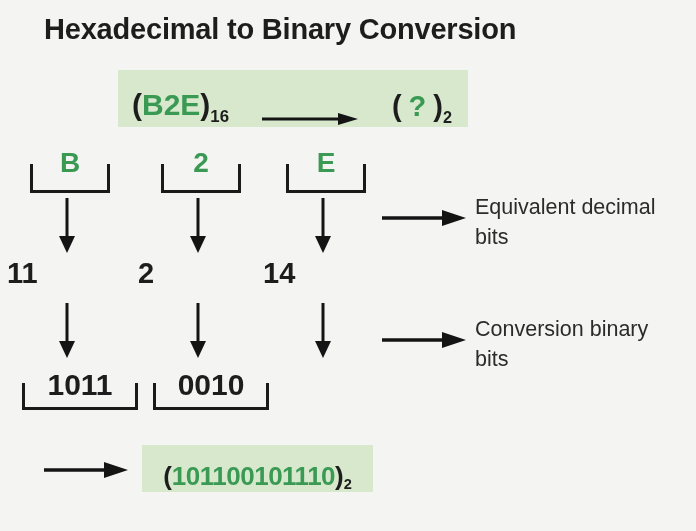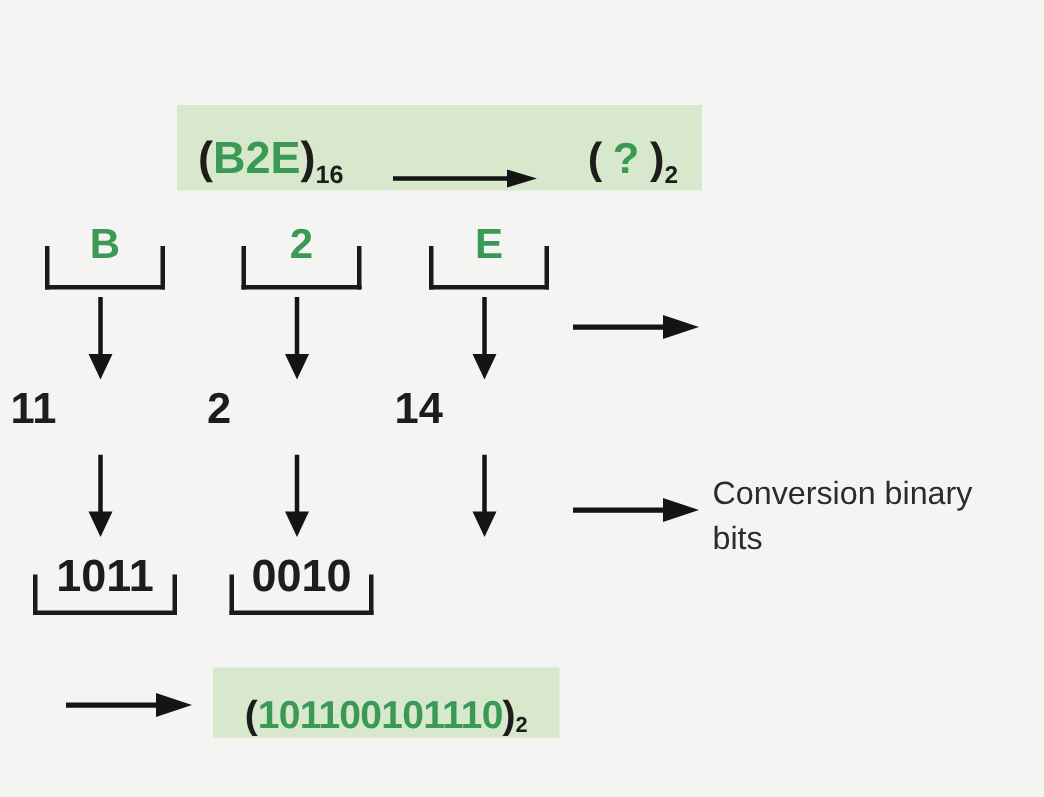--- a/index.html
+++ b/index.html
@@ -107,20 +107,21 @@
     font-weight: 700;
     line-height: 36px;
     color: #1d1d1d;
   }
   .binary-bracket {
     left: 50%;
     margin-left: -45px;
     top: 238px;
     width: 90px;
     height: 24px;
+    padding-left: 20px;
   }
   .binary-value {
     position: absolute;
     left: 0; right: 0;
     bottom: 7px;
     text-align: center;
     font-size: 30px;
     font-weight: 700;
     line-height: 1;
     white-space: nowrap;
@@ -153,20 +154,21 @@
     font-size: 26px;
     font-weight: 700;
   }
   .result-box .green { letter-spacing: -0.5px; }
 </style>
 </head>
 <body>
 
 <div class="canvas">
 
+  <div class="page-title">Hexadecimal to Binary Conversion</div>
 
   <div class="hl-box source-box">
     <span>
       <span class="ink">(</span><span class="green">B2E</span><span class="ink">)</span><span class="base-sub">16</span>
     </span>
     <svg class="arrow-svg" width="100" height="16" viewBox="0 0 100 16">
       <line x1="2" y1="8" x2="80" y2="8" stroke="#141414" stroke-width="3"></line>
       <polygon points="78,2 98,8 78,14" fill="#141414"></polygon>
     </svg>
     <span style="font-size:29px;">
@@ -222,20 +224,21 @@
     <svg class="down-arrow second" viewBox="0 0 18 55">
       <line x1="9" y1="0" x2="9" y2="41" stroke="#141414" stroke-width="3"></line>
       <polygon points="1,38 17,38 9,55" fill="#141414"></polygon>
     </svg>
   </div>
 
   <svg class="annot-arrow decimal arrow-svg" viewBox="0 0 84 20">
     <line x1="0" y1="10" x2="62" y2="10" stroke="#141414" stroke-width="3.5"></line>
     <polygon points="60,2 84,10 60,18" fill="#141414"></polygon>
   </svg>
+  <div class="annot-text decimal">Equivalent decimal bits</div>
 
   <svg class="annot-arrow binary arrow-svg" viewBox="0 0 84 20">
     <line x1="0" y1="10" x2="62" y2="10" stroke="#141414" stroke-width="3.5"></line>
     <polygon points="60,2 84,10 60,18" fill="#141414"></polygon>
   </svg>
   <div class="annot-text binary">Conversion binary bits</div>
 
   <svg class="result-arrow arrow-svg" viewBox="0 0 84 20">
     <line x1="0" y1="10" x2="62" y2="10" stroke="#141414" stroke-width="3.5"></line>
     <polygon points="60,2 84,10 60,18" fill="#141414"></polygon>

